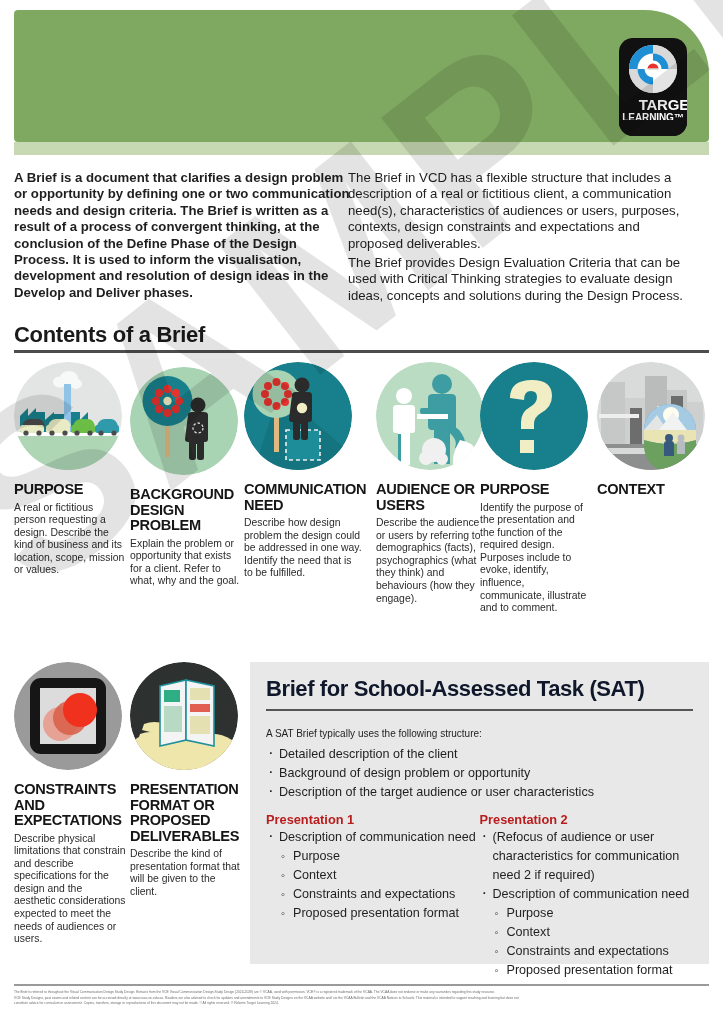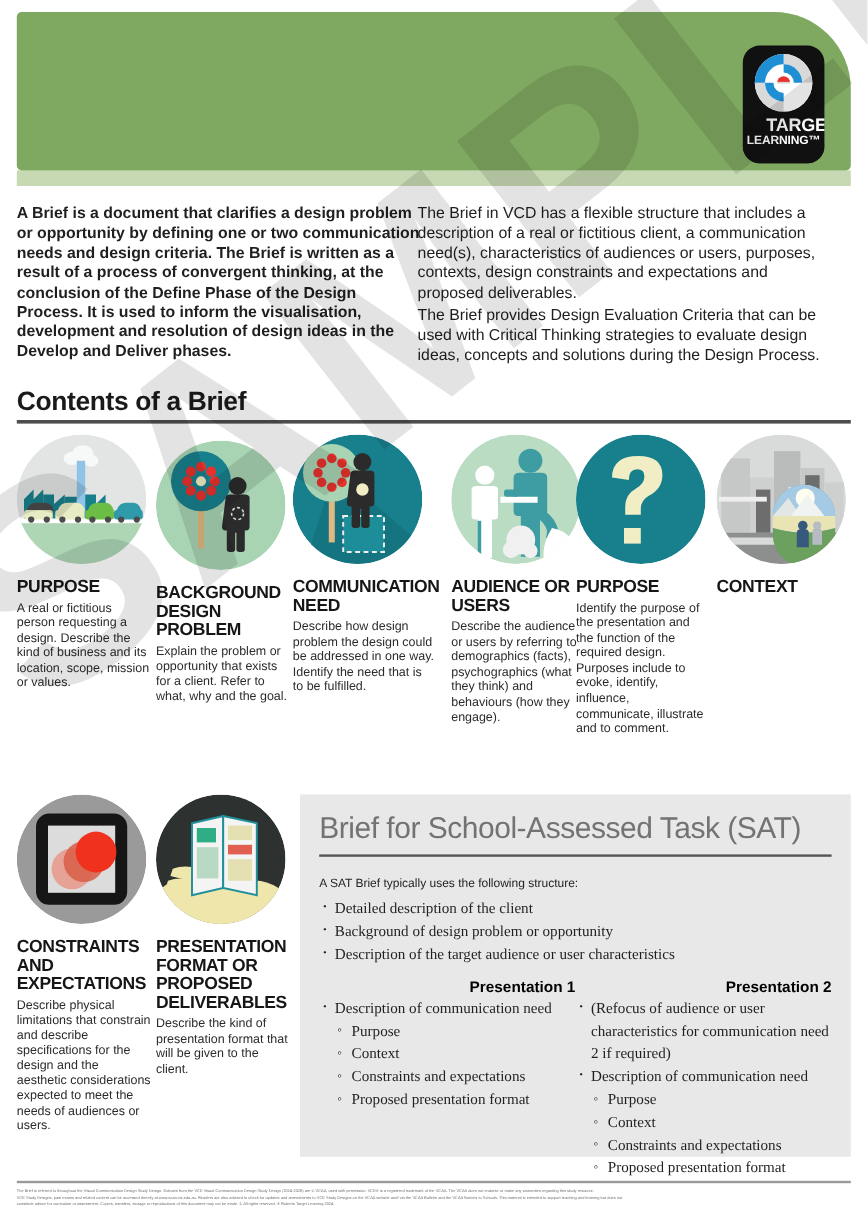--- a/index.html
+++ b/index.html
@@ -132,36 +132,36 @@
 
   
   .sat {
     position: absolute; left: 250px; top: 662px;
     width: 459px; height: 302px;
     background: #e8e8e8;
     z-index: 20;
     padding: 14px 16px 10px 16px;
   }
   .sat h2 {
-    font-size: 25px; font-weight: normal; color: #737373; letter-spacing: -0.4px;
+    font-size: 22px; font-weight: bold; color: #0f172a; letter-spacing: -0.4px;
   }
   .sat-rule { margin-top: 7px; height: 2px; background: #555; }
   .sat-lead { margin-top: 15px; font-size: 10px; color: #1f1f1f; line-height: 16px; }
-  .sat ul { list-style: none; margin-top: 3px; font-family: Liberation Serif, serif; }
+  .sat ul { list-style: none; margin-top: 3px; }
   .sat ul li {
     font-size: 12.6px; color: #1f1f1f; line-height: 19px;
     padding-left: 13px; position: relative;
   }
   .sat ul li:before {
     content: "\00B7"; position: absolute; left: 2px; top: -2px;
     font-size: 17px; line-height: 19px; color: #1f1f1f;
   }
   .sat-cols { display: flex; margin-top: 10px; gap: 0; }
   .sat-col { width: 50%; }
-  .sat-col h3 { font-size: 12.8px; font-weight: bold; color: #000000; text-align: right; }
+  .sat-col h3 { font-size: 12.8px; font-weight: bold; color: #b91c1c; }
   .sat-col ul { margin-top: 1px; }
   .sat-col ul ul { margin-top: 0; margin-left: 14px; }
   .sat-col ul ul li { line-height: 19px; }
   .sat-col ul ul li:before {
     content: "\25E6"; font-size: 11px; top: 0; left: 1px;
   }
 
   
   .footer-rule {
     position: absolute; left: 14px; top: 984px; width: 695px; height: 2px;

